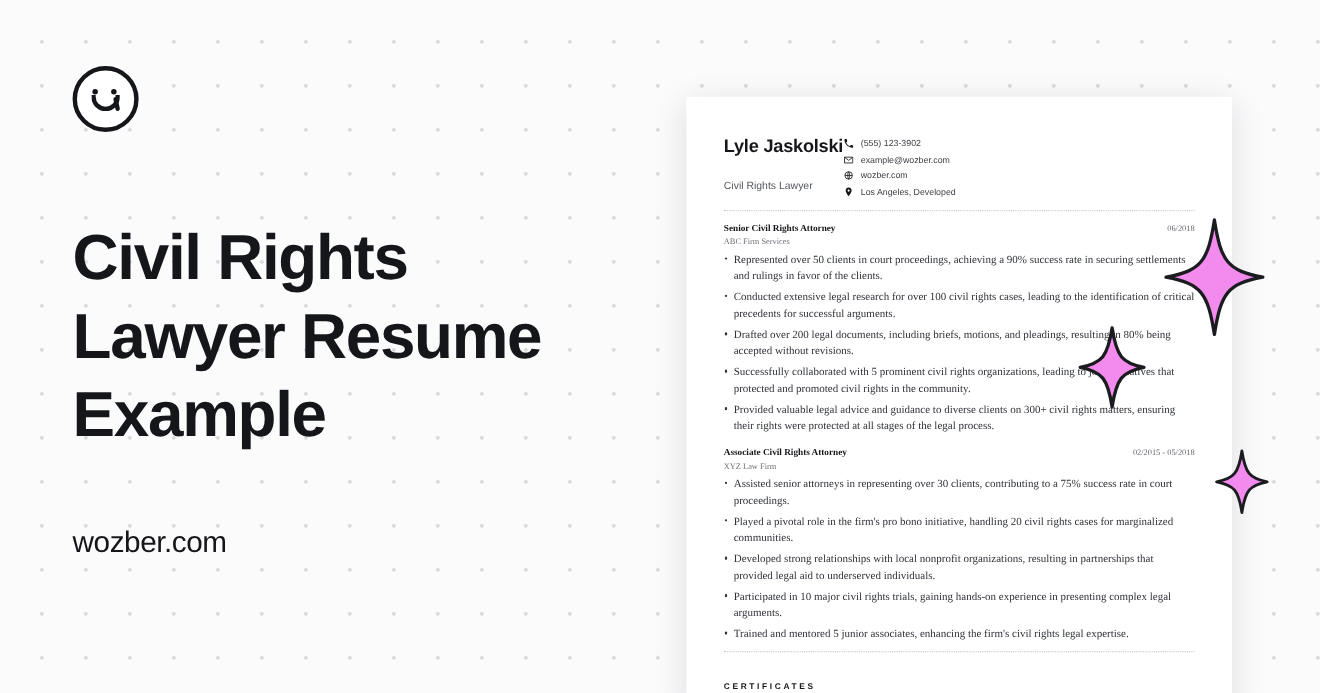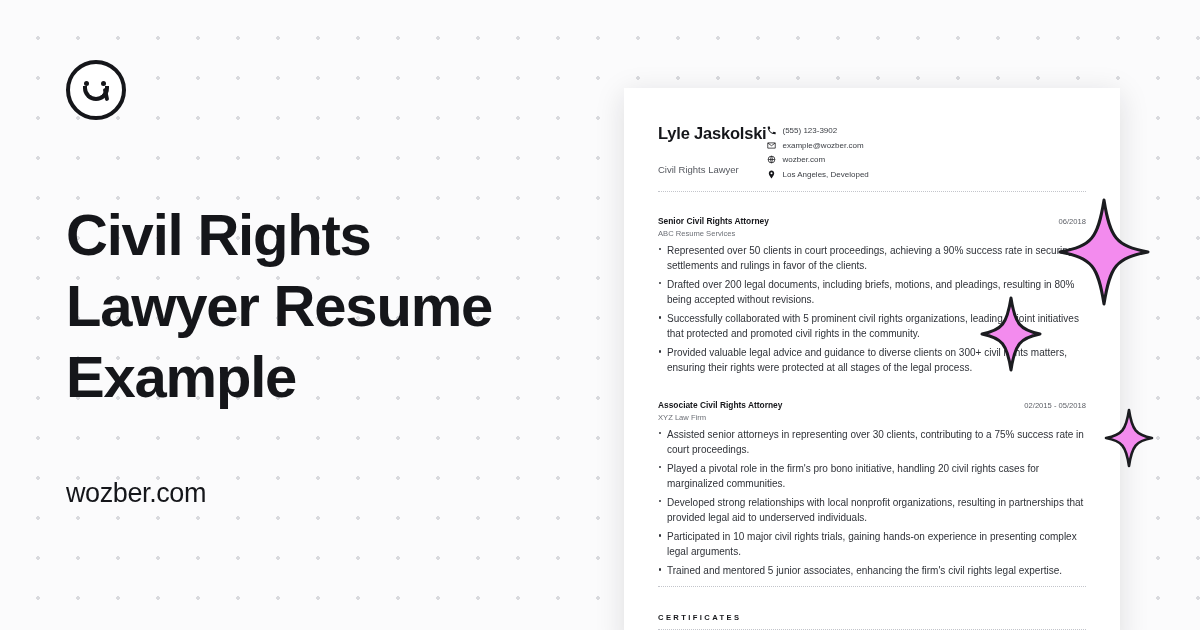--- a/index.html
+++ b/index.html
@@ -130,21 +130,21 @@
     font-size: 7.6px;
     font-weight: bold;
     letter-spacing: 2.4px;
     color: #15161a;
     text-transform: uppercase;
   }
   .sec-rule {
     margin-top: 7px;
     border-top: 1px dotted #c3c5cb;
   }
-  .job { margin-top: 24px; }
+  .job { margin-top: 11px; font-family: Liberation Serif, serif; }
   .job-row {
     display: flex;
     justify-content: space-between;
     align-items: baseline;
   }
   .job-title {
     font-size: 8.4px;
     font-weight: bold;
     color: #15161a;
   }
@@ -258,23 +258,24 @@
       </div>
     </div>
 
     <div class="sec-rule"></div>
 
     <div class="job">
       <div class="job-row">
         <div class="job-title">Senior Civil Rights Attorney</div>
         <div class="job-date">06/2018</div>
       </div>
-      <div class="job-company">ABC Resume Services</div>
+      <div class="job-company">ABC Firm Services</div>
       <ul class="bullets">
         <li>Represented over 50 clients in court proceedings, achieving a 90% success rate in securing settlements and rulings in favor of the clients.</li>
+        <li>Conducted extensive legal research for over 100 civil rights cases, leading to the identification of critical precedents for successful arguments.</li>
         <li>Drafted over 200 legal documents, including briefs, motions, and pleadings, resulting in 80% being accepted without revisions.</li>
         <li>Successfully collaborated with 5 prominent civil rights organizations, leading to joint initiatives that protected and promoted civil rights in the community.</li>
         <li>Provided valuable legal advice and guidance to diverse clients on 300+ civil rights matters, ensuring their rights were protected at all stages of the legal process.</li>
       </ul>
     </div>
 
     <div class="job">
       <div class="job-row">
         <div class="job-title">Associate Civil Rights Attorney</div>
         <div class="job-date">02/2015 - 05/2018</div>

